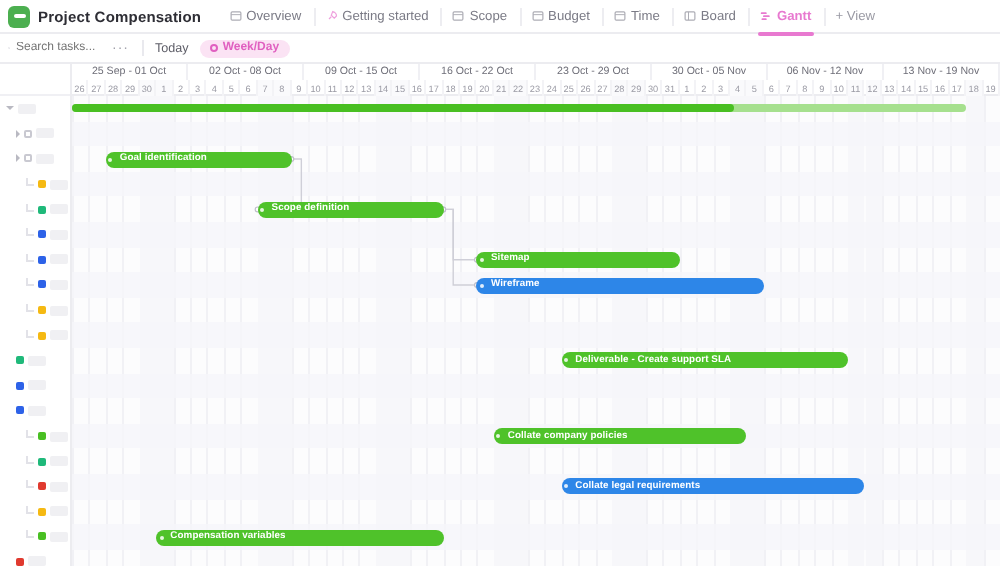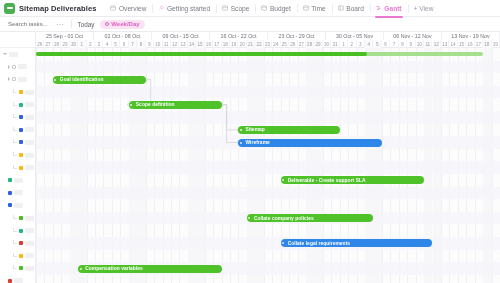--- a/index.html
+++ b/index.html
@@ -153,21 +153,21 @@
 </style>
 </head>
 <body>
 
 <div class="app">
 
   <div class="topbar">
     <div class="app-icon">
       <div class="bar"></div>
     </div>
-    <div class="app-title">Sitemap Deliverables</div>
+    <div class="app-title">Project Compensation</div>
     <div class="tabs" id="tabs">
         <div class="tab">
           <span style="display: flex;">
             <svg class="ticon" viewBox="0 0 16 16">
               <rect x="1.5" y="2.5" width="13" height="11" rx="1.5" fill="none" stroke="#8b8b96" stroke-width="1.6"></rect>
               <line x1="1.5" y1="6.2" x2="14.5" y2="6.2" stroke="#8b8b96" stroke-width="1.3"></line>
             </svg>
           </span>
           <span>Overview</span>
         </div>

